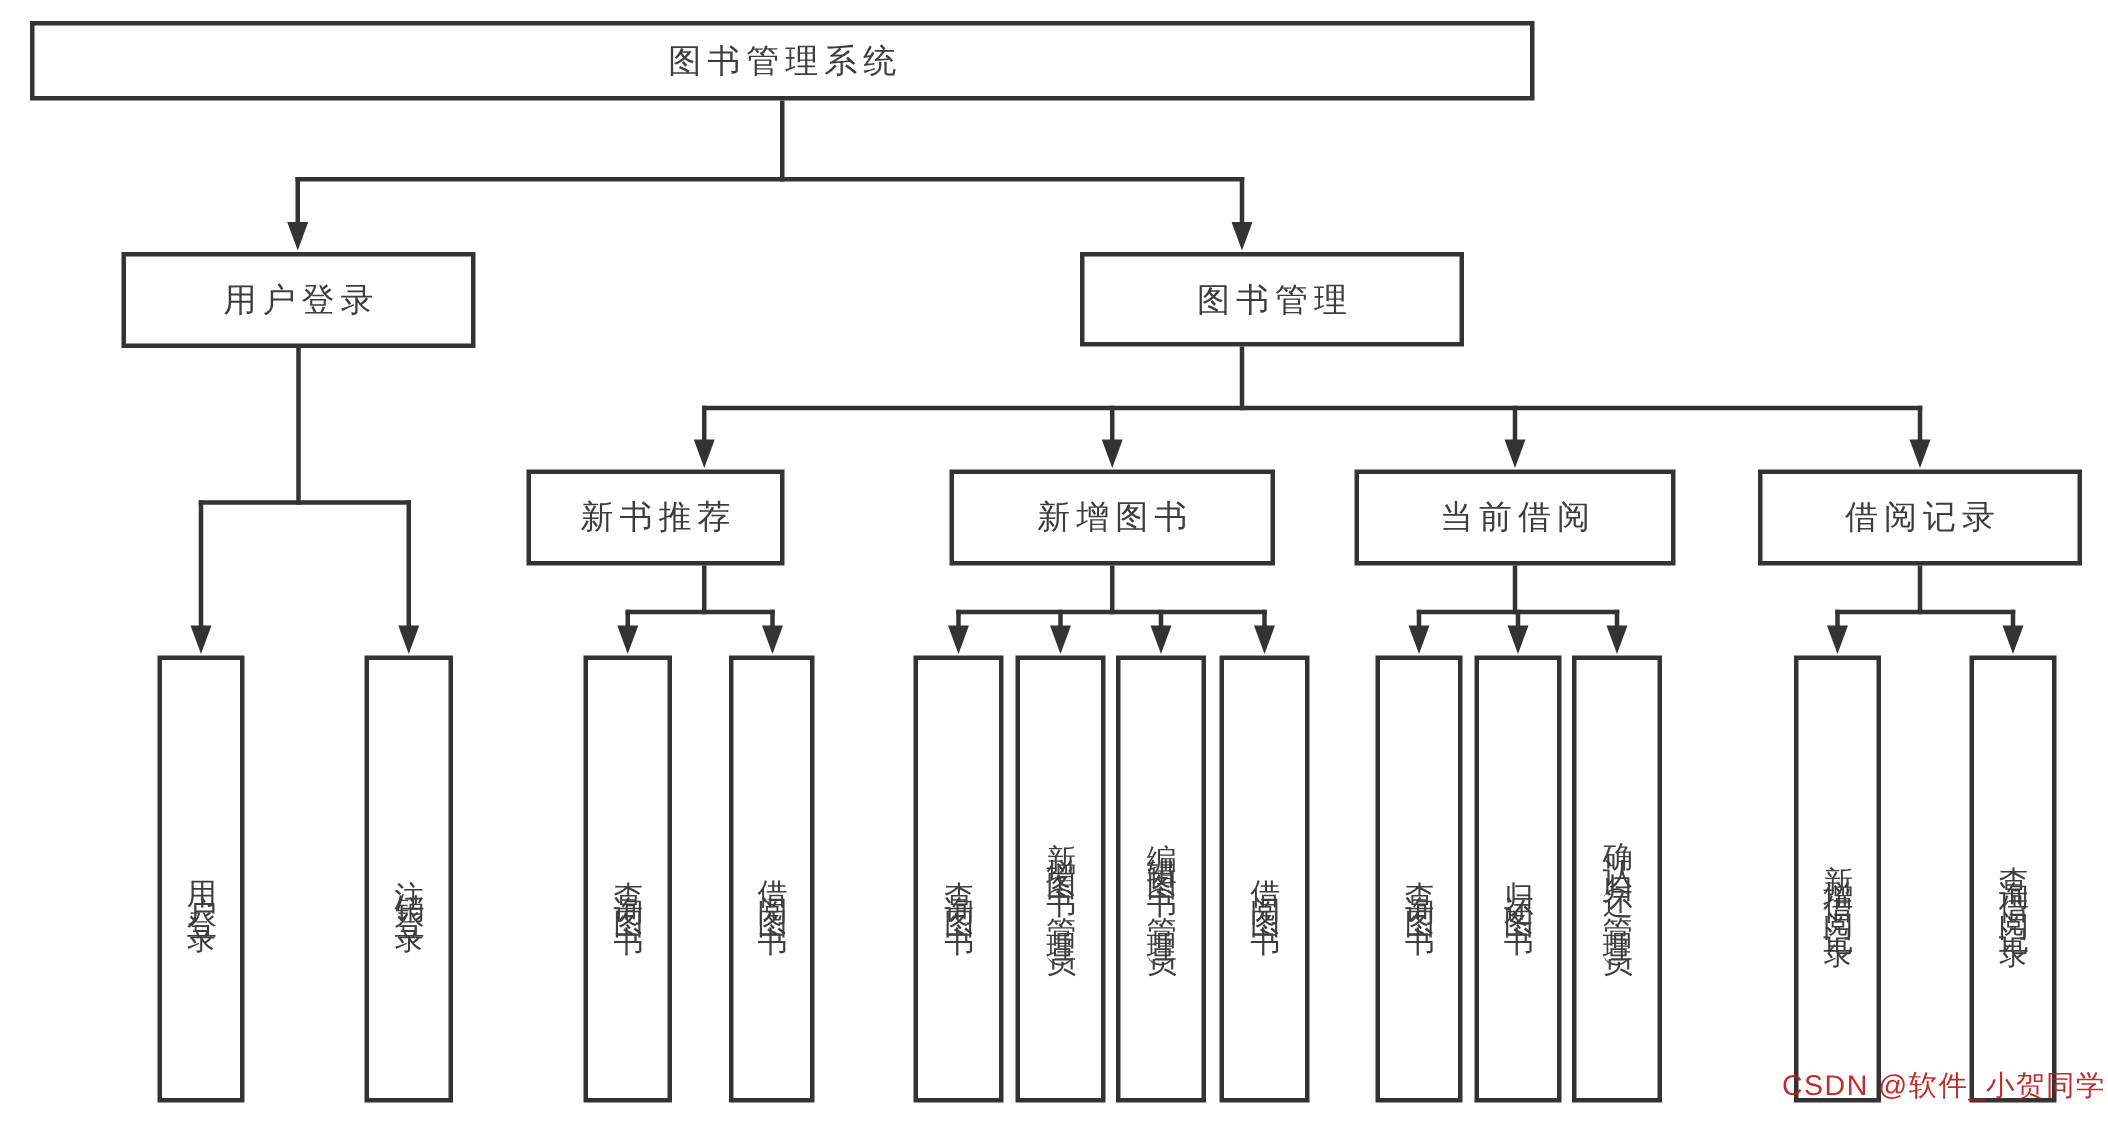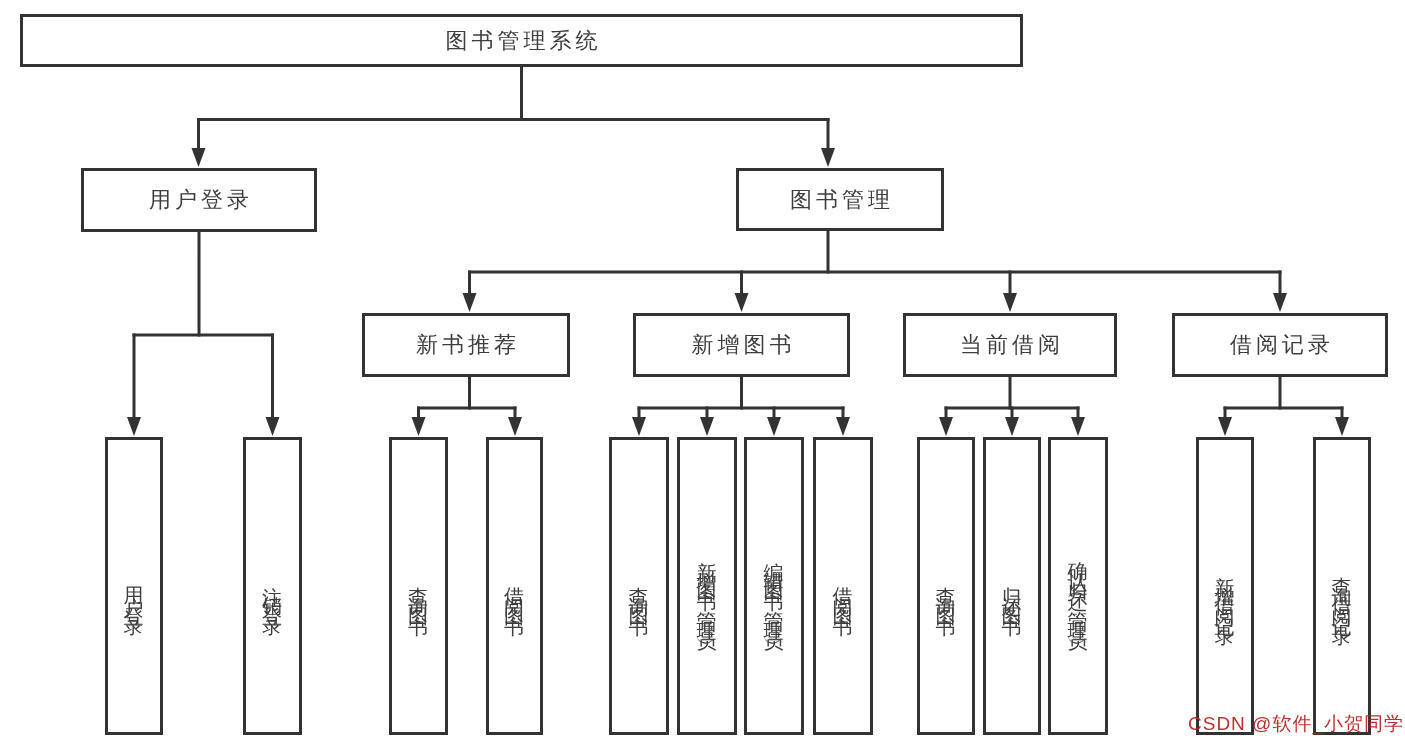--- a/index.html
+++ b/index.html
@@ -108,25 +108,25 @@
     </g>
   </svg>
 
   <div class="box" style="left:20px;top:14px;width:1003px;height:53px">
     <span class="hlabel">图书管理系统</span>
   </div>
 
   <div class="box" style="left:81px;top:168px;width:236px;height:64px">
     <span class="hlabel">用户登录</span>
   </div>
-  <div class="box" style="left:736px;top:168px;width:208px;height:63px">
+  <div class="box" style="left:720px;top:168px;width:256px;height:63px">
     <span class="hlabel">图书管理</span>
   </div>
 
-  <div class="box" style="left:362px;top:313px;width:208px;height:64px">
+  <div class="box" style="left:351px;top:313px;width:172px;height:64px">
     <span class="hlabel">新书推荐</span>
   </div>
   <div class="box" style="left:633px;top:313px;width:217px;height:64px">
     <span class="hlabel">新增图书</span>
   </div>
   <div class="box" style="left:903px;top:313px;width:214px;height:64px">
     <span class="hlabel">当前借阅</span>
   </div>
   <div class="box" style="left:1172px;top:313px;width:216px;height:64px">
     <span class="hlabel">借阅记录</span>

